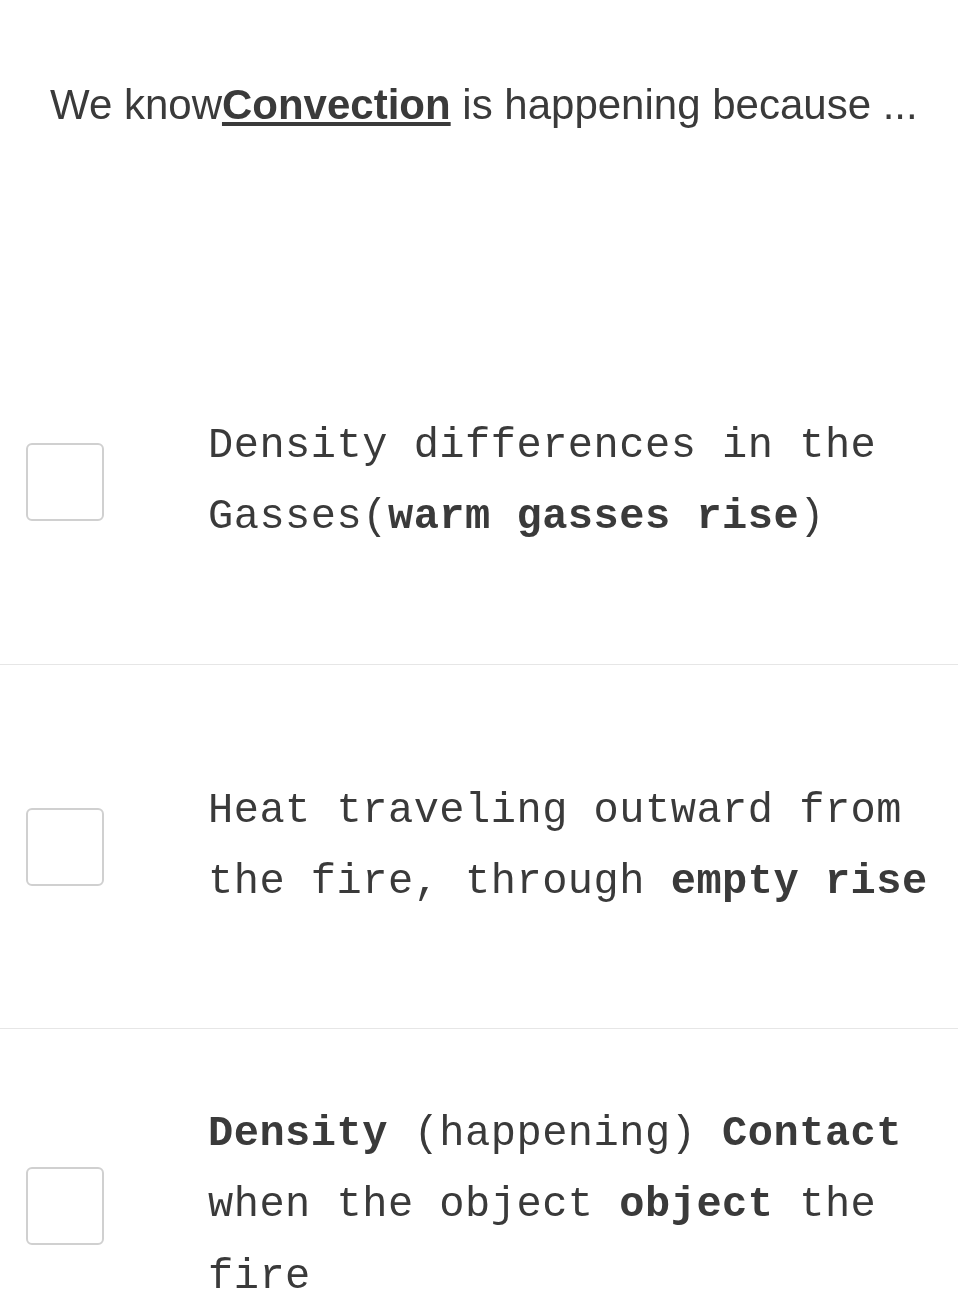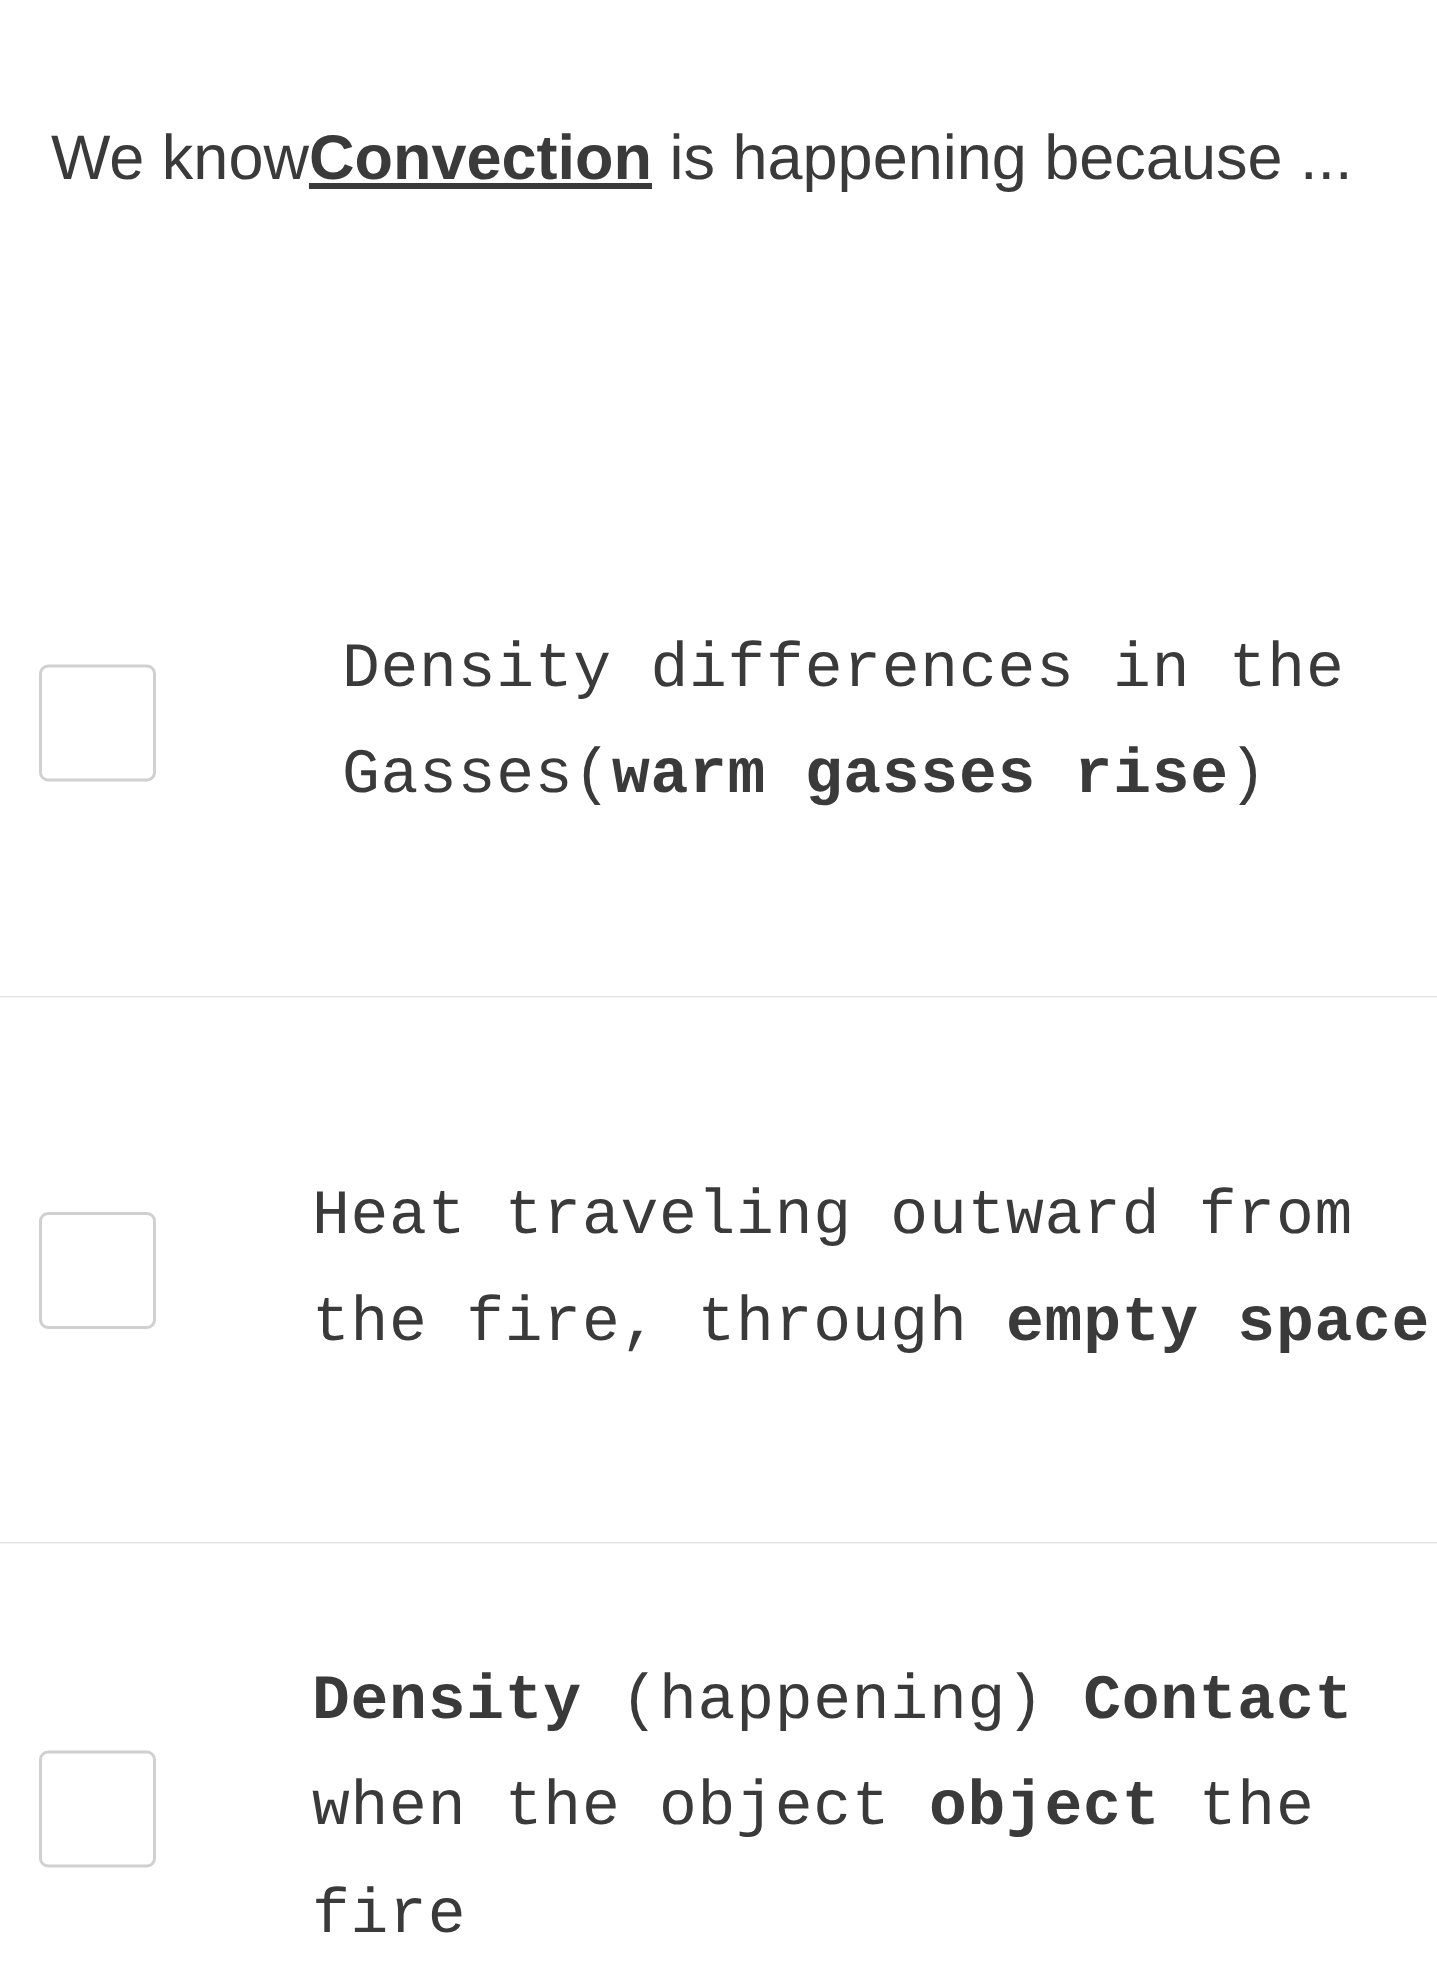--- a/index.html
+++ b/index.html
@@ -7,21 +7,21 @@
       padding: 0;
       box-sizing: border-box;
     }
     body {
       width: 958px;
       background: #ffffff;
       font-family: -apple-system, BlinkMacSystemFont, "Segoe UI", sans-serif;
       color: #3a3a3a;
     }
     .question-prompt {
-      padding: 80px 50px 0 34px;
+      padding: 80px 50px 0 50px;
       font-size: 42px;
       line-height: 1.2;
       color: #3a3a3a;
       white-space: nowrap;
     }
     .bold-underline {
       font-weight: 700;
       text-decoration: underline;
     }
     .options {
@@ -29,21 +29,20 @@
     }
     .option {
       display: flex;
       align-items: center;
       padding: 0 0 0 26px;
       min-height: 364px;
       border-top: 1px solid #e6e6e6;
     }
     .option:first-child {
       border-top: none;
-      gap: 20px;
     }
     .checkbox {
       width: 78px;
       height: 78px;
       border: 2px solid #d0d0d0;
       border-radius: 6px;
       background: #ffffff;
       flex-shrink: 0;
       cursor: pointer;
     }
@@ -72,21 +71,21 @@
 
 <div class="options">
 
   <div class="option">
     <div class="checkbox"></div>
     <div class="option-text"><span>Density differences in the Gasses(</span><span class="bold">warm gasses rise</span><span>)</span></div>
   </div>
 
   <div class="option">
     <div class="checkbox"></div>
-    <div class="option-text"><span>Heat traveling outward from the fire, through </span><span class="bold">empty space</span></div>
+    <div class="option-text"><span>Heat traveling outward from the fire, through </span><span class="bold">empty rise</span></div>
   </div>
 
   <div class="option opt-c">
     <div class="checkbox"></div>
     <div class="option-text"><span class="bold">Density</span><span> (happening) </span><span class="bold">Contact</span><span> when the object </span><span class="bold">object</span><span> the fire</span></div>
   </div>
 
 </div>
 
 </body></html>

